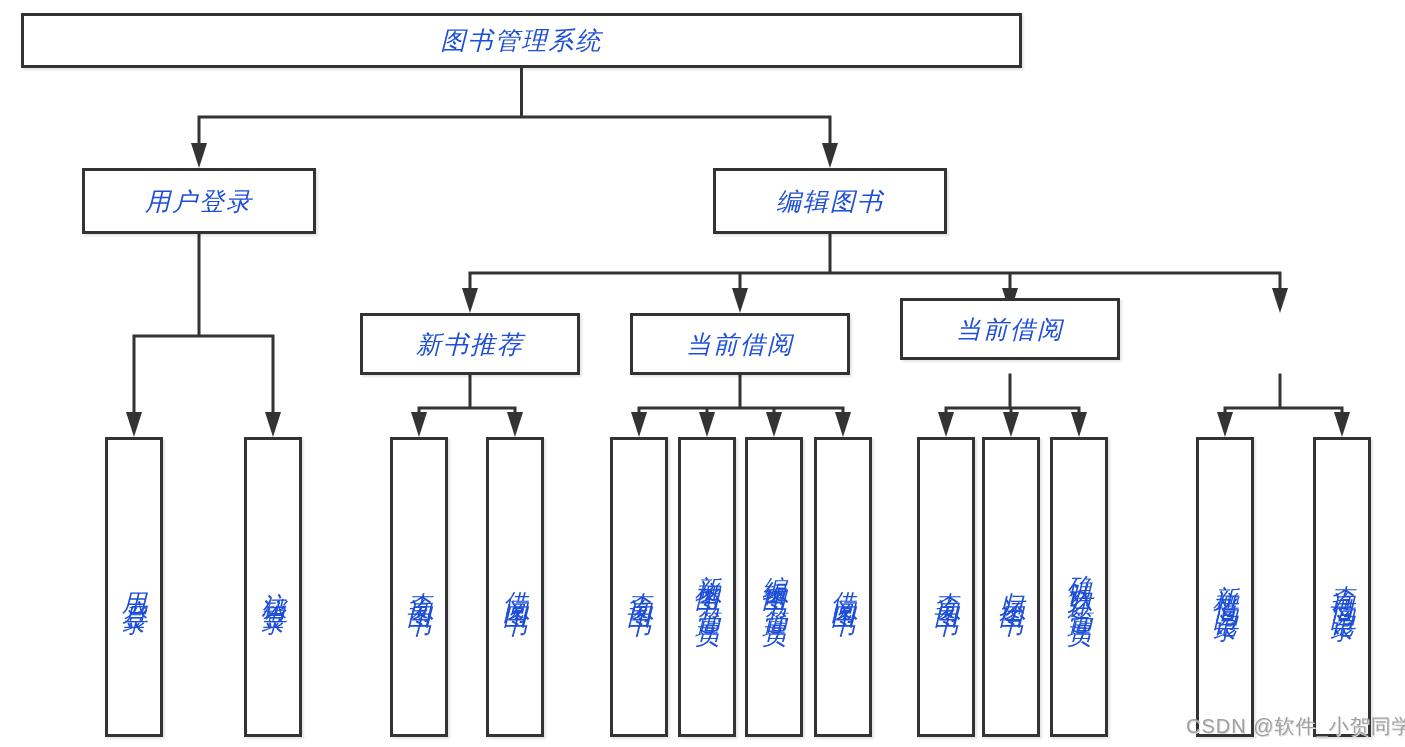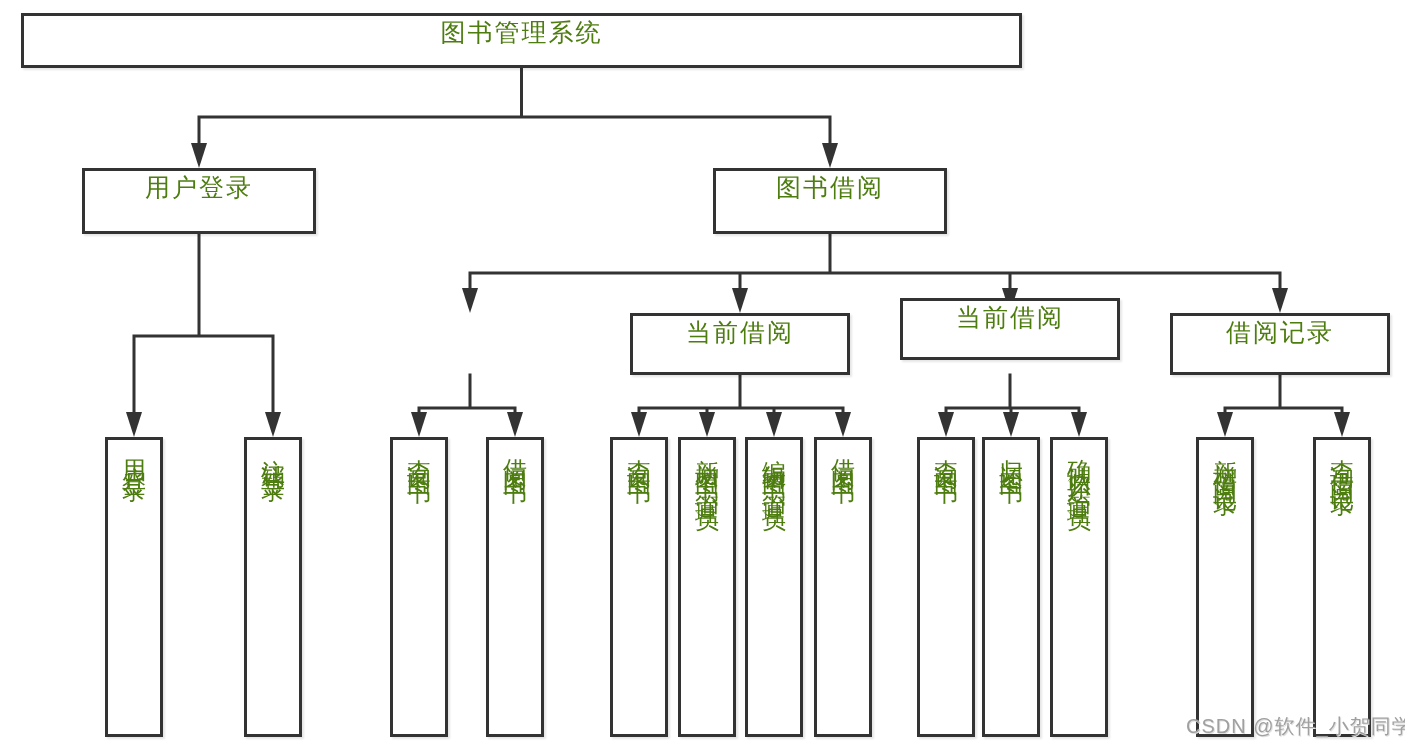--- a/index.html
+++ b/index.html
@@ -5,22 +5,22 @@
   html,body{margin:0;padding:0;background:#ffffff;}
   .stage{
     position:relative;width:1405px;height:747px;background:#ffffff;
     font-family:"Liberation Sans","DejaVu Sans",sans-serif;overflow:hidden;
   }
   .wires{position:absolute;left:0;top:0;width:1405px;height:747px;}
   .wires path{stroke:#333333;stroke-width:3;fill:none;stroke-linecap:square;}
   .wires polygon{fill:#333333;stroke:none;}
   .box{
     position:absolute;background:#ffffff;border:3px solid #333333;
-    box-sizing:border-box;display:flex;align-items:flex-start;justify-content:center;
-    color:#4d7c0f;box-shadow:2px 2px 2px rgba(0,0,0,0.10);
+    box-sizing:border-box;display:flex;align-items:center;justify-content:center;
+    color:#1d4ed8;box-shadow:2px 2px 2px rgba(0,0,0,0.10);font-style:italic;
   }
   .hlabel{font-size:25px;letter-spacing:2px;white-space:nowrap;}
   .vleaf span{
     writing-mode:vertical-rl;text-orientation:mixed;
     font-size:24px;letter-spacing:7px;line-height:1;white-space:nowrap;
   }
   .watermark{
     position:absolute;left:1186px;top:713px;font-size:20px;color:#a0a0a0;
     letter-spacing:1px;white-space:nowrap;z-index:5;text-shadow:1px 1px 0 #e0e0e0;
   }
@@ -74,31 +74,31 @@
   </svg>
 
   <div class="box" style="left:21px;top:13px;width:1001px;height:55px">
     <span class="hlabel">图书管理系统</span>
   </div>
 
   <div class="box" style="left:82px;top:168px;width:234px;height:66px">
     <span class="hlabel">用户登录</span>
   </div>
   <div class="box" style="left:713px;top:168px;width:234px;height:66px">
-    <span class="hlabel">图书借阅</span>
+    <span class="hlabel">编辑图书</span>
   </div>
 
+  <div class="box" style="left:360px;top:313px;width:220px;height:62px">
+    <span class="hlabel">新书推荐</span>
+  </div>
   <div class="box" style="left:630px;top:313px;width:220px;height:62px">
     <span class="hlabel">当前借阅</span>
   </div>
   <div class="box" style="left:900px;top:298px;width:220px;height:62px">
     <span class="hlabel">当前借阅</span>
-  </div>
-  <div class="box" style="left:1170px;top:313px;width:220px;height:62px">
-    <span class="hlabel">借阅记录</span>
   </div>
 
   <div class="box vleaf" style="left:105px;top:437px;width:58px;height:300px">
     <span>用户登录</span>
   </div>
   <div class="box vleaf" style="left:244px;top:437px;width:58px;height:300px">
     <span>注销登录</span>
   </div>
 
   <div class="box vleaf" style="left:390px;top:437px;width:58px;height:300px">

